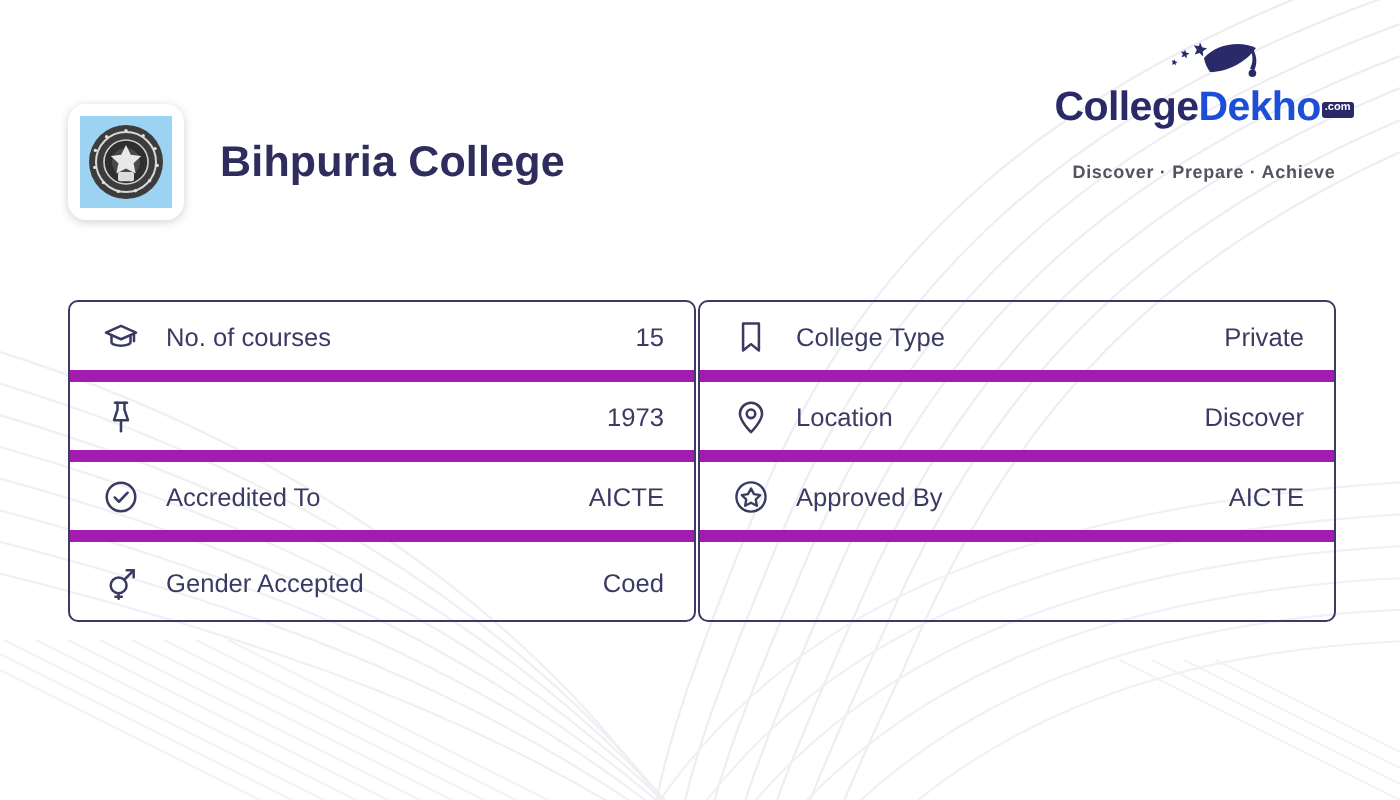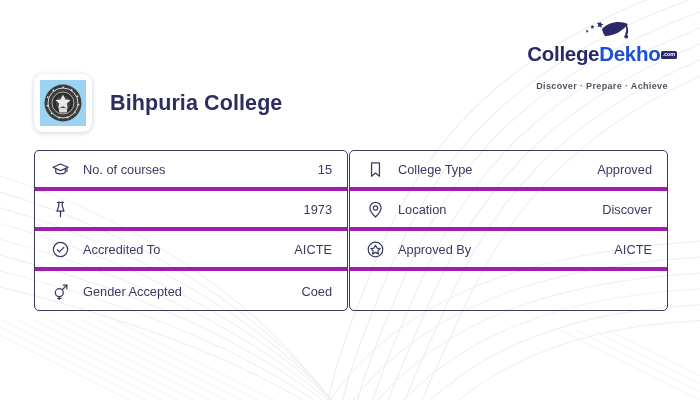--- a/index.html
+++ b/index.html
@@ -16,21 +16,21 @@
   }
   
   #bg-waves {
     position: absolute; inset: 0;
     width: 700px; height: 400px;
     pointer-events: none;
   }
   
   #header {
     position: absolute;
-    left: 34px; top: 74px;
+    left: 34px; top: 52px;
     display: flex; align-items: center; gap: 18px;
   }
   #logo-card {
     width: 58px; height: 58px;
     background: #ffffff;
     border-radius: 9px;
     box-shadow: 0 1px 5px rgba(40,40,80,.22);
     display: flex; align-items: center; justify-content: center;
   }
   #logo-inner {
@@ -98,21 +98,21 @@
     border-radius: 5px;
     background: transparent;
     overflow: hidden;
   }
   #table-left  { left: 34px;  width: 314px; }
   #table-right { left: 349px; width: 319px; }
   .fact-row {
     height: 40px;
     display: flex;
     align-items: center;
-    border-bottom: 4px solid #a21caf;
+    border-bottom: 6px solid #a21caf;
     padding: 0 15px 0 14px;
   }
   .fact-row.last { border-bottom: none; }
   .fact-icon {
     width: 22px; height: 22px;
     flex: 0 0 22px;
     display: flex; align-items: center; justify-content: center;
     color: #3b3a63;
   }
   .fact-label {
@@ -276,21 +276,21 @@
 
   <div id="table-right" class="fact-table">
 
     <div class="fact-row">
       <span class="fact-icon">
         <svg width="19" height="19" viewBox="0 0 24 24" fill="none" stroke="currentColor" stroke-width="1.6" stroke-linecap="round" stroke-linejoin="round">
           <path d="M7 3.5 h10 v17 l-5-4 -5 4 Z"></path>
         </svg>
       </span>
       <span class="fact-label">College Type</span>
-      <span class="fact-value">Approved</span>
+      <span class="fact-value">Private</span>
     </div>
 
     <div class="fact-row">
       <span class="fact-icon">
         <svg width="19" height="19" viewBox="0 0 24 24" fill="none" stroke="currentColor" stroke-width="1.6" stroke-linecap="round" stroke-linejoin="round">
           <path d="M12 21.5 C12 21.5 19 14.6 19 10 A7 7 0 0 0 5 10 C5 14.6 12 21.5 12 21.5 Z"></path>
           <circle cx="12" cy="10" r="2.7"></circle>
         </svg>
       </span>
       <span class="fact-label">Location</span>

